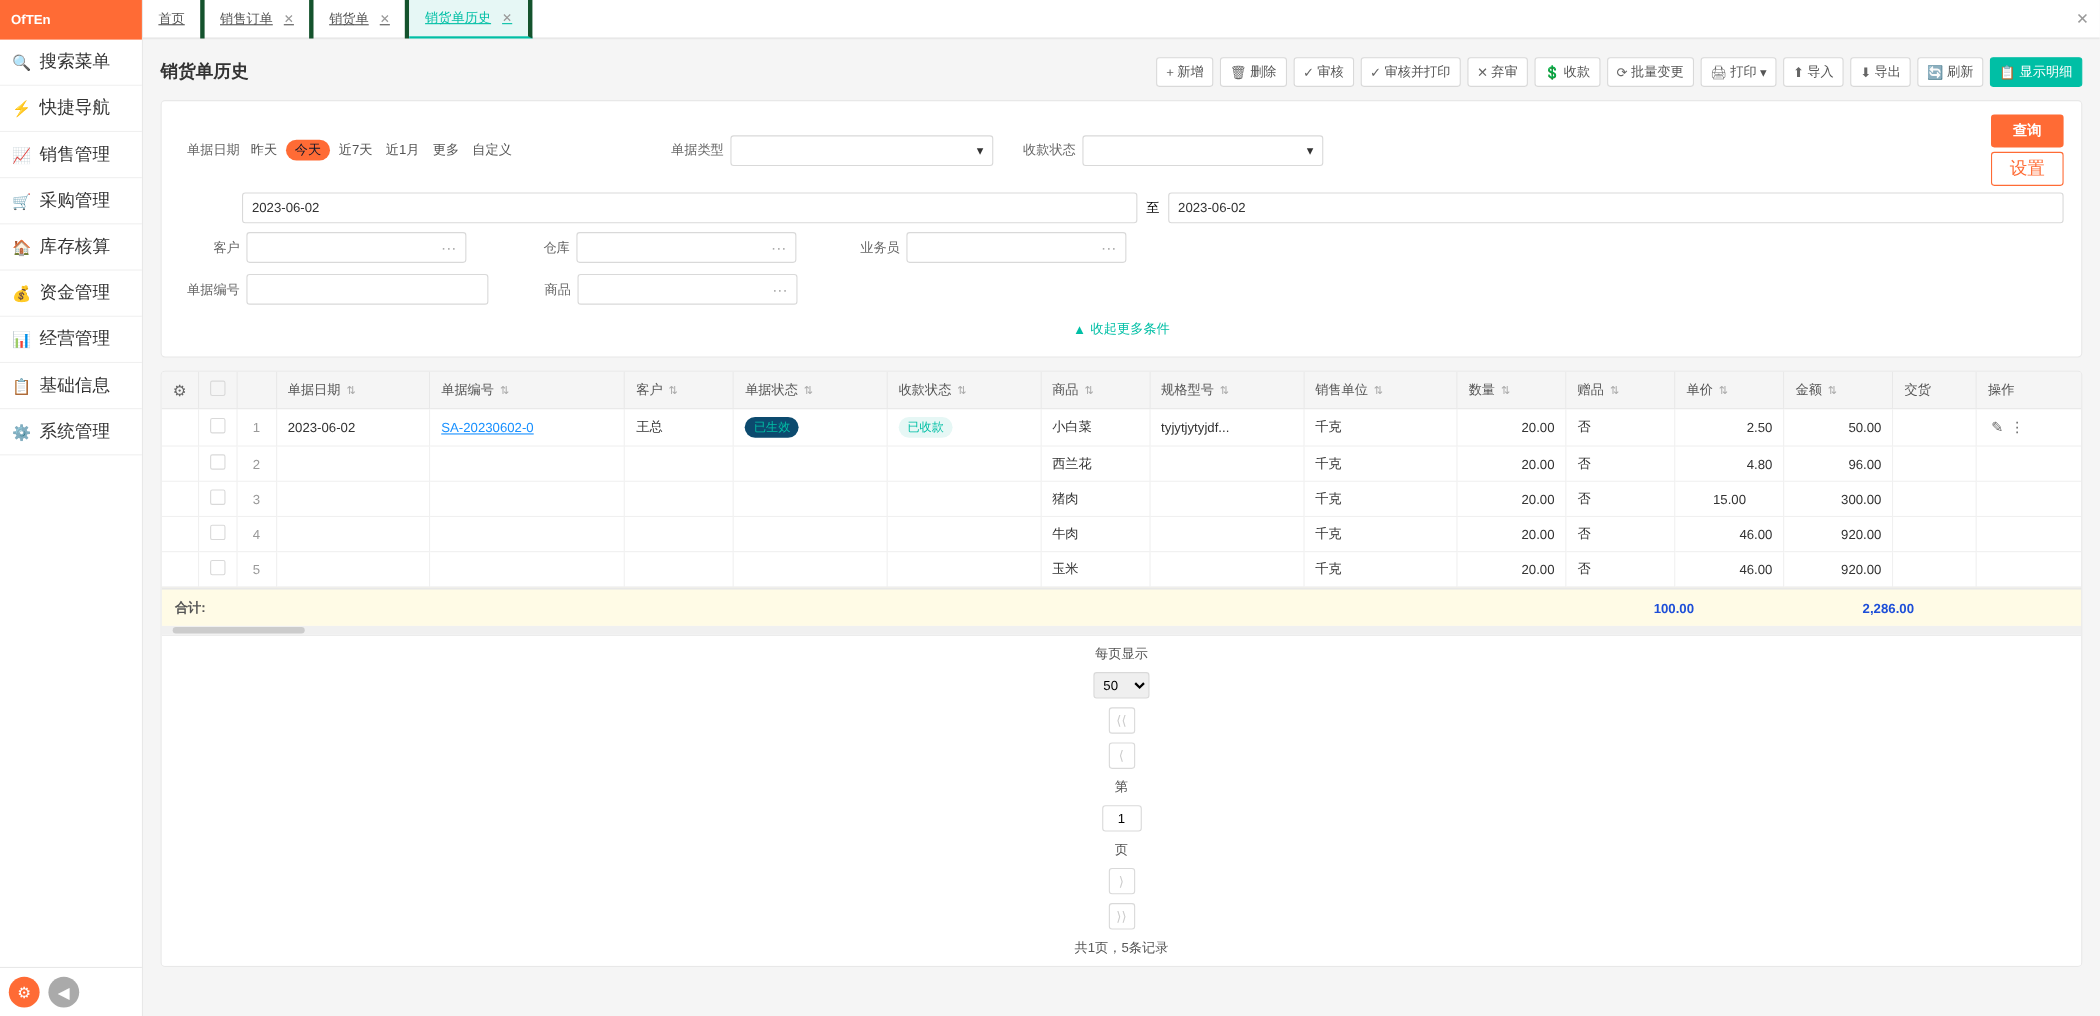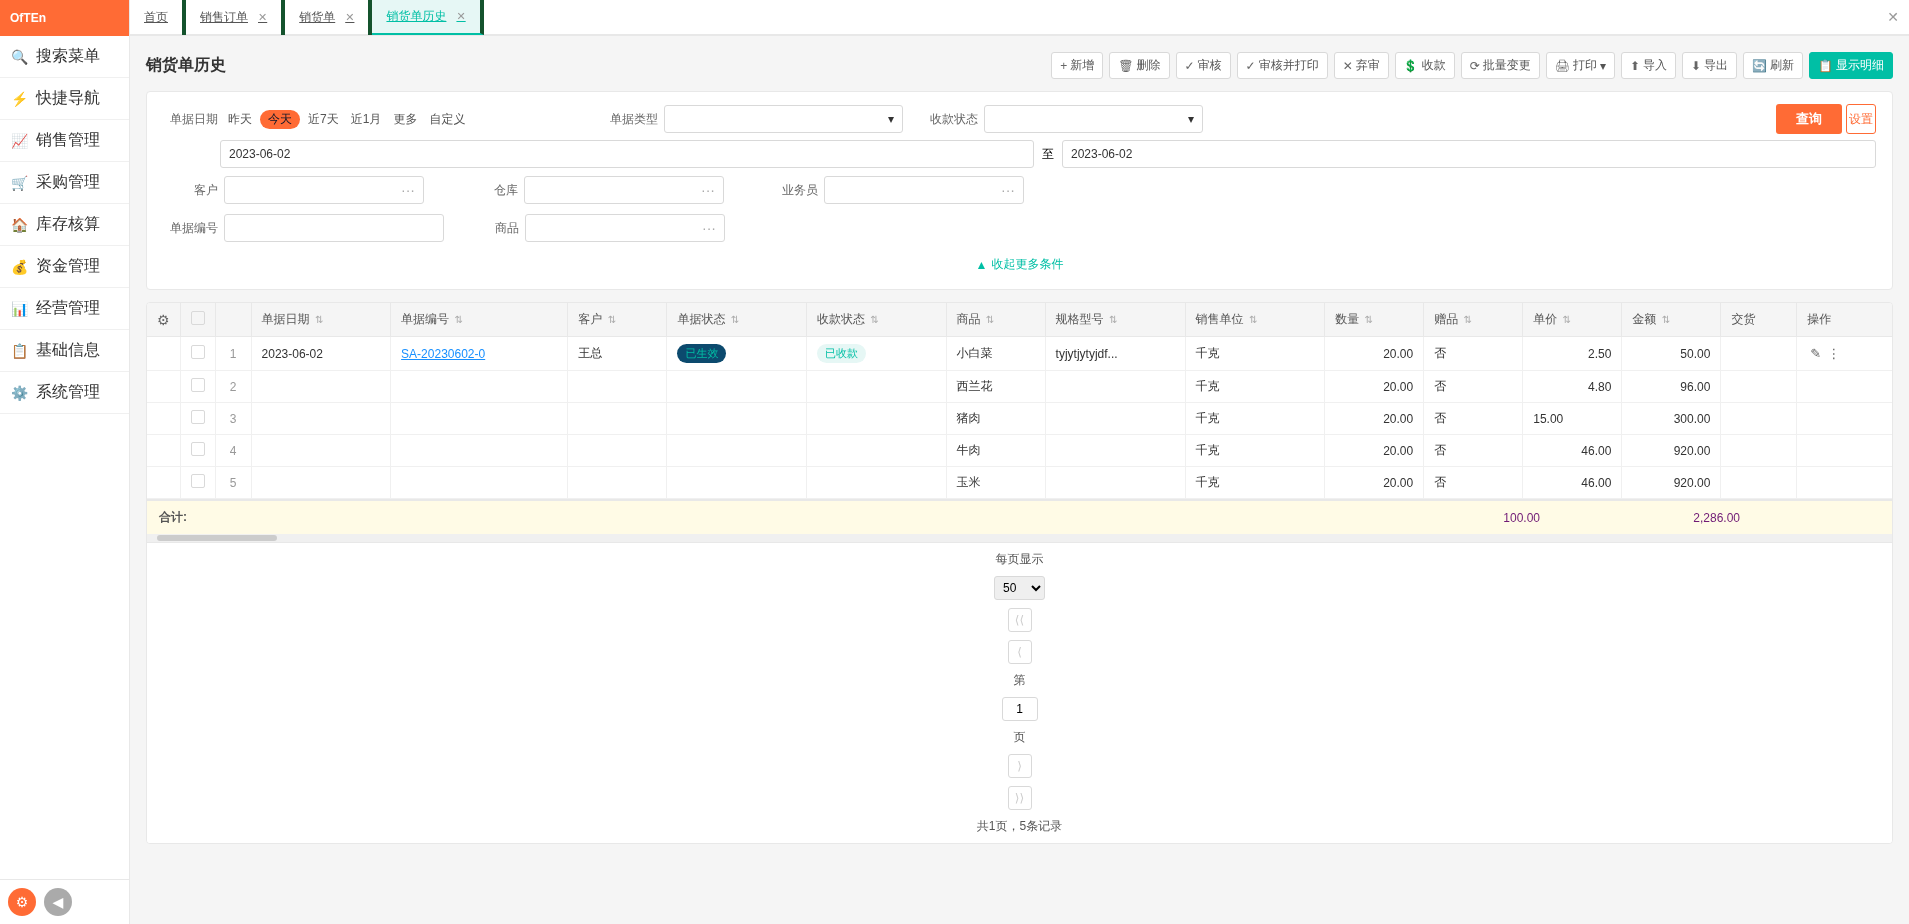--- a/index.html
+++ b/index.html
@@ -254,21 +254,21 @@
       font-size: 13px;
       font-weight: bold;
     }
     .set-btn {
       background: #fff;
       color: #ff6b35;
       border: 1px solid #ff6b35;
       border-radius: 3px;
       padding: 4px 2px;
       cursor: pointer;
-      font-size: 12px;
+      font-size: 16px;
     }
 
     
     .table-wrapper {
       background: #fff;
       border: 1px solid #e8e8e8;
       border-radius: 4px;
       overflow: auto;
     }
     table {
@@ -322,21 +322,21 @@
       background: #fffbe6;
       border-top: 2px solid #e8e8e8;
       padding: 8px 12px;
       display: flex;
       align-items: center;
       gap: 20px;
       font-size: 12px;
       color: #555;
     }
     .summary-label { font-weight: bold; color: #555; }
-    .summary-value { font-weight: normal; color: #701a75; }
+    .summary-value { font-weight: bold; color: #1d4ed8; }
 
     
     .pagination-bar {
       display: flex;
       align-items: center;
       justify-content: flex-end;
       padding: 8px 16px;
       background: #fff;
       border-top: 1px solid #e8e8e8;
       gap: 8px;
@@ -545,21 +545,21 @@
             <span>▾</span>
           </div>
         </div>
         <div class="filter-item" style="min-width:280px;">
           <span class="filter-label">收款状态</span>
           <div class="filter-select">
             <span></span>
             <span>▾</span>
           </div>
         </div>
-        <div style="display:flex;gap:4px;margin-left:auto;">
+        <div style="display:flex;flex-direction:column;gap:4px;margin-left:auto;">
           <button class="query-btn">查询</button>
           <button class="set-btn">设置</button>
         </div>
       </div>
 
       <div style="display:flex;align-items:center;gap:8px;padding-left:57px;margin-bottom:8px;margin-top:-4px;">
         <input class="filter-input" style="width: 110px;" value="2023-06-02">
         <span>至</span>
         <input class="filter-input" style="width: 110px;" value="2023-06-02">
       </div>
@@ -723,21 +723,21 @@
               <td></td>
               <td><span class="link-text"></span></td>
               <td></td>
               <td></td>
               <td></td>
               <td>猪肉</td>
               <td></td>
               <td>千克</td>
               <td style="text-align:right;">20.00</td>
               <td>否</td>
-              <td style="text-align:left;">15.00</td>
+              <td style="text-align:center;">15.00</td>
               <td style="text-align:right;">300.00</td>
               <td></td>
               <td></td>
             </tr>
             <tr>
               <td class="col-settings"></td>
               <td class="col-checkbox"><span class="checkbox-custom"></span></td>
               <td class="col-num">4</td>
               <td></td>
               <td><span class="link-text"></span></td>

